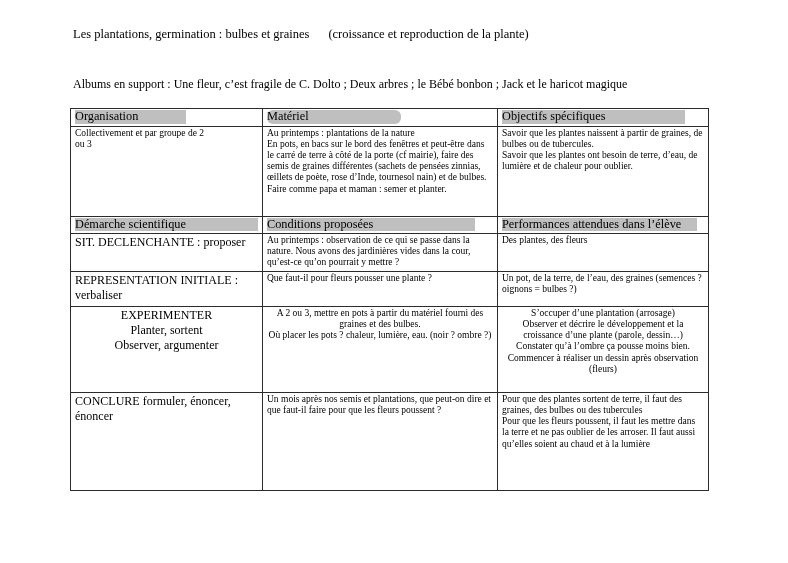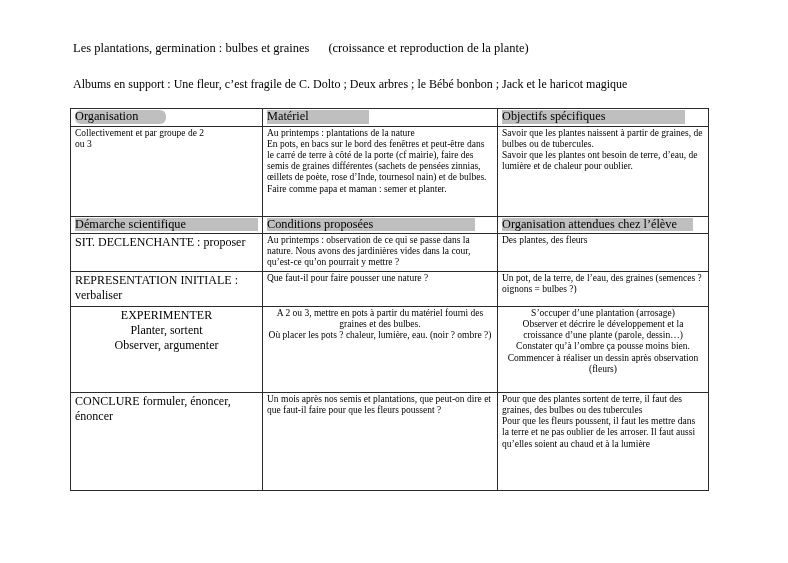--- a/index.html
+++ b/index.html
@@ -8,21 +8,21 @@
     width: 788px;
     height: 563px;
     background: #ffffff;
     font-family: "Liberation Serif", "DejaVu Serif", serif;
     color: #000000;
     overflow: hidden;
   }
   .title-line1 {
     position: absolute;
     left: 73px;
-    top: 42px;
+    top: 28px;
     font-size: 12.5px;
     line-height: 1.1;
     white-space: nowrap;
   }
   .title-suffix { margin-left: 19px; }
   .title-line2 {
     position: absolute;
     left: 73px;
     top: 78px;
     font-size: 12px;
@@ -41,22 +41,22 @@
   table.plan col.c2 { width: 235px; }
   table.plan col.c3 { width: 211px; }
   table.plan td {
     border: 1px solid #2b2b2b;
     vertical-align: top;
     padding: 1px 4px 2px 4px;
     overflow: hidden;
   }
   td.hcell { font-size: 12.3px; line-height: 1.1; height: 13px; padding-top: 1px; padding-bottom: 1px; }
   .hl { background: #bfbfbf; display: inline-block; }
-  .hl-org { padding-right: 28px; border-radius: 6px; }
-  .hl-mat { padding-right: 60px; }
+  .hl-org { padding-right: 48px; }
+  .hl-mat { padding-right: 92px; border-radius: 6px; }
   .hl-obj { padding-right: 80px; }
   .hl-dem { padding-right: 72px; }
   .hl-con { padding-right: 102px; }
   .hl-per { padding-right: 16px; }
   .small { font-size: 9.5px; line-height: 1.18; font-family: Liberation Serif, serif; }
   .big   { font-size: 12px;  line-height: 1.28; }
   tr.rowA  td { height: 86px; }
   tr.rowB  td { height: 34px; }
   tr.rowC  td { height: 30px; }
   tr.rowD  td { height: 82px; text-align: center; }
@@ -110,42 +110,42 @@
     </tr>
 
     <tr>
       <td class="hcell">
         <span class="hl hl-dem">Démarche scientifique</span>
       </td>
       <td class="hcell">
         <span class="hl hl-con">Conditions proposées</span>
       </td>
       <td class="hcell">
-        <span class="hl hl-per">Organisation attendues chez l’élève</span>
+        <span class="hl hl-per">Performances attendues dans l’élève</span>
       </td>
     </tr>
 
     <tr class="rowB">
       <td class="big">
         <p>SIT. DECLENCHANTE : proposer</p>
       </td>
       <td class="small">
         <p>Au printemps : observation de ce qui se passe dans la nature. Nous avons des jardinières vides dans la cour, qu’est-ce qu’on pourrait y mettre ?</p>
       </td>
       <td class="small">
         <p>Des plantes, des fleurs</p>
       </td>
     </tr>
 
     <tr class="rowC">
       <td class="big">
         <p>REPRESENTATION INITIALE : verbaliser</p>
       </td>
       <td class="small">
-        <p>Que faut-il pour faire pousser une nature ?</p>
+        <p>Que faut-il pour fleurs pousser une plante ?</p>
       </td>
       <td class="small">
         <p>Un pot, de la terre, de l’eau, des graines (semences ? oignons = bulbes ?)</p>
       </td>
     </tr>
 
     <tr class="rowD">
       <td class="big">
         <p>EXPERIMENTER</p>
         <p>Planter, sortent</p>

